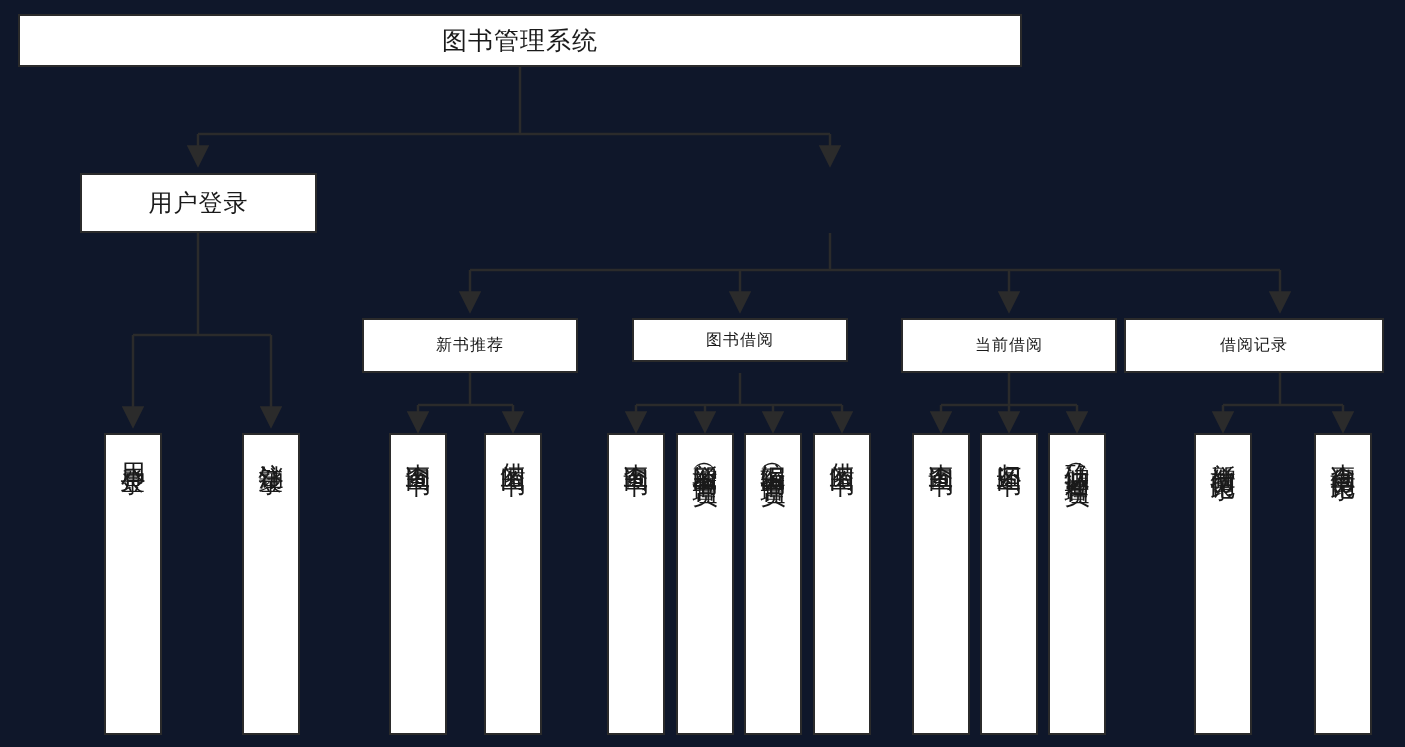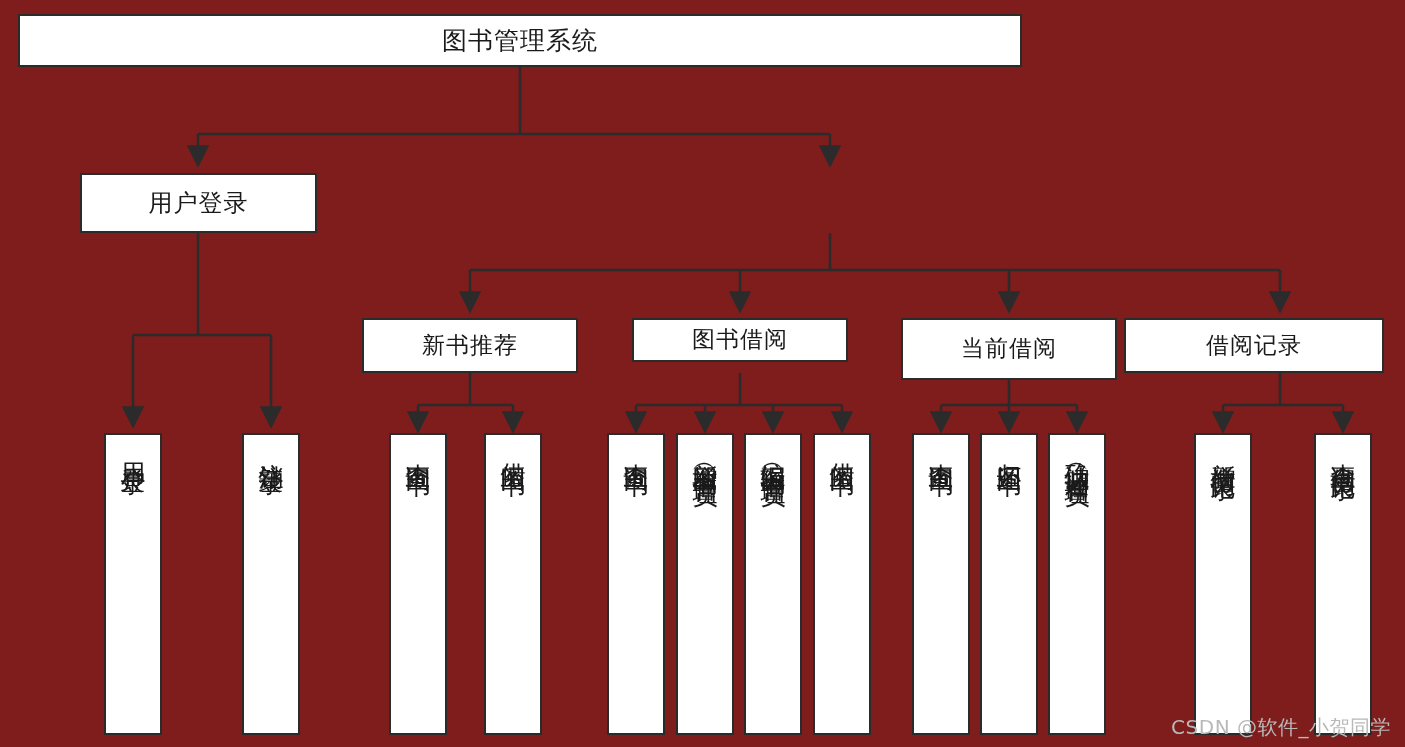--- a/index.html
+++ b/index.html
@@ -8,21 +8,21 @@
     padding: 0;
     background: #ffffff;
   }
   body {
     font-family: "DejaVu Sans", "Liberation Sans", sans-serif;
   }
   #diagram-canvas {
     position: relative;
     width: 1405px;
     height: 747px;
-    background: #7f1d1d;
+    background: #0f172a;
     overflow: hidden;
   }
   #connector-layer {
     position: absolute;
     left: 0;
     top: 0;
     width: 1405px;
     height: 747px;
     pointer-events: none;
   }
@@ -38,21 +38,21 @@
   }
   .node-label {
     color: #1a1a1a;
     line-height: 1.18;
     letter-spacing: 1px;
     white-space: pre;
     text-align: center;
   }
   .node.root .node-label { font-size: 25px; }
   .node.level2 .node-label { font-size: 24px; }
-  .node.level3 .node-label { font-size: 23px; }
+  .node.level3 .node-label { font-size: 16px; }
   .node.leaf {
     align-items: flex-start;
     padding-top: 8px;
   }
   .node.leaf .node-label {
     writing-mode: vertical-rl;
     text-orientation: upright;
     font-size: 25px;
     letter-spacing: 3px;
     line-height: 1;
@@ -131,21 +131,21 @@
   <div class="node level2" style="left:80px; top:173px; width:237px; height:60px;">
     <span class="node-label">用户登录</span>
   </div>
 
   <div class="node level3" style="left:362px; top:318px; width:216px; height:55px;">
     <span class="node-label">新书推荐</span>
   </div>
   <div class="node level3" style="left:632px; top:318px; width:216px; height:44px;">
     <span class="node-label">图书借阅</span>
   </div>
-  <div class="node level3" style="left:901px; top:318px; width:216px; height:62px;">
+  <div class="node level3" style="left:901px; top:318px; width:216px; height:55px;">
     <span class="node-label">当前借阅</span>
   </div>
   <div class="node level3" style="left:1124px; top:318px; width:260px; height:55px;">
     <span class="node-label">借阅记录</span>
   </div>
 
   <div class="node leaf" style="left:104px; top:433px; width:58px; height:302px;">
     <span class="node-label">用户登录</span>
   </div>
   <div class="node leaf" style="left:242px; top:433px; width:58px; height:302px;">
@@ -182,14 +182,13 @@
     <span class="node-label">确认归还（管理员）</span>
   </div>
 
   <div class="node leaf" style="left:1194px; top:433px; width:58px; height:302px;">
     <span class="node-label">新增借阅记录</span>
   </div>
   <div class="node leaf" style="left:1314px; top:433px; width:58px; height:302px;">
     <span class="node-label">查询借阅记录</span>
   </div>
 
-  <div id="watermark">CSDN @软件_小贺同学</div>
 </div>
 
 </body></html>

